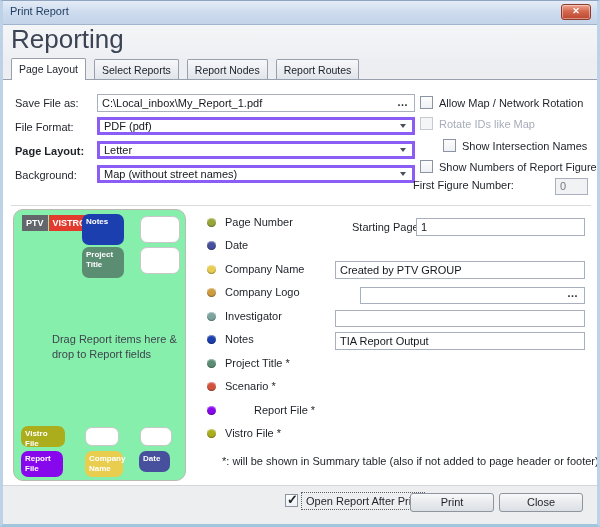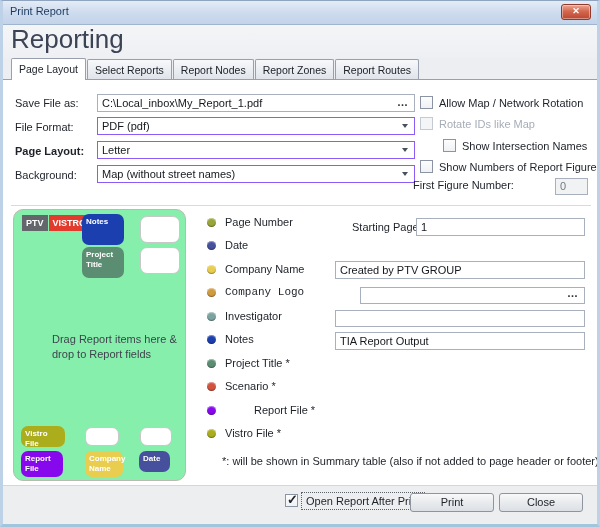--- a/index.html
+++ b/index.html
@@ -20,34 +20,34 @@
 
   .hdr { position:absolute; left:3px; top:25px; width:594px; height:42px;
     background:linear-gradient(#f4f5f7,#eceef2); }
   .hdr-title { position:absolute; left:8px; top:-1px; font-size:26px; font-weight:300;
     color:#3c4354; }
 
   .tabstrip { position:absolute; left:3px; top:58px; width:594px; height:22px;
     background:#eceef2; border-bottom:1px solid #98a0ad; padding-left:8px;
     display:flex; align-items:flex-end; z-index:5; }
   .tab { font-size:10.5px; color:#20242c; padding:4px 7px 3px 7px; border:1px solid #98a0ad;
-    border-bottom:none; background:linear-gradient(#f7f8fa,#e0e4ea); margin-right:1px;
+    border-bottom:none; background:linear-gradient(#f7f8fa,#e0e4ea); margin-right:8px;
     border-radius:2px 2px 0 0; white-space:nowrap; }
   .tab.active { background:#fff; margin-bottom:-1px; padding-bottom:5px; }
 
   .contentbg { position:absolute; left:3px; top:80px; width:594px; height:405px; background:#fff; }
 
   .flabel { position:absolute; font-size:11px; color:#1d2128; white-space:nowrap; }
   .inputwrap { position:absolute; }
   .tinput { width:100%; height:100%; border:1px solid #a9b0bd; background:#fff; font-size:11px;
     padding:0 4px; color:#15181d; font-family:inherit; }
   .tinput.disabled { background:#f1f2f3; color:#747a84; }
   .browse { position:absolute; right:6px; top:1px; font-size:11px; font-weight:bold; color:#2a2e35;
     letter-spacing:1px; line-height:16px; cursor:default; }
-  .selectbox { position:absolute; border:1px solid #8b5cf6; background:#fff; font-size:11px;
+  .selectbox { position:absolute; border:3px solid #8b5cf6; background:#fff; font-size:11px;
     color:#15181d; padding:0 18px 0 4px; display:flex; align-items:center; }
   .arrow { position:absolute; right:6px; top:50%; margin-top:-2px; width:0; height:0;
     border-left:3.5px solid transparent; border-right:3.5px solid transparent;
     border-top:4px solid #49505a; }
 
   .opt { position:absolute; left:420px; display:flex; gap:6px; align-items:center;
     font-size:11px; color:#1d2128; white-space:nowrap; }
   .cb { width:13px; height:13px; border:1px solid #8a94a2; flex:0 0 auto;
     background:linear-gradient(#fdfdfd,#eff1f4); position:relative; }
   .cb .tick { position:absolute; left:1px; top:-3px; font-size:13px; color:#21262e; font-weight:bold; }
@@ -95,21 +95,20 @@
   </div>
 
   <div class="hdr">
     <span class="hdr-title">Reporting</span>
   </div>
 
   <div class="tabstrip">
     <span class="tab active">Page Layout</span>
     <span class="tab">Select Reports</span>
     <span class="tab">Report Nodes</span>
-    <span class="tab">Report Zones</span>
     <span class="tab">Report Routes</span>
   </div>
 
   <div class="contentbg"></div>
 
   <span class="flabel" style="left:15px; top:97px;">Save File as:</span>
   <div class="inputwrap" style="left:97px; top:93px; width:318px; height:18px;">
     <input class="tinput" style="padding-right: 20px;" value="C:\Local_inbox\My_Report_1.pdf">
     <span class="browse">…</span>
   </div>
@@ -183,21 +182,21 @@
     <span>Page Number</span>
   </div>
   <div class="ritem" style="top:239px;">
     <span class="bullet" style="background: rgb(70, 80, 156);"></span>
     <span>Date</span>
   </div>
   <div class="ritem" style="top:263px;">
     <span class="bullet" style="background: rgb(232, 205, 78);"></span>
     <span>Company Name</span>
   </div>
-  <div class="ritem" style="top:286px;font-family:Liberation Mono, monospace;">
+  <div class="ritem" style="top:286px;">
     <span class="bullet" style="background: rgb(207, 155, 63);"></span>
     <span>Company Logo</span>
   </div>
   <div class="ritem" style="top:310px;">
     <span class="bullet" style="background: rgb(123, 164, 160);"></span>
     <span>Investigator</span>
   </div>
   <div class="ritem" style="top:333px;">
     <span class="bullet" style="background: rgb(27, 63, 174);"></span>
     <span>Notes</span>

